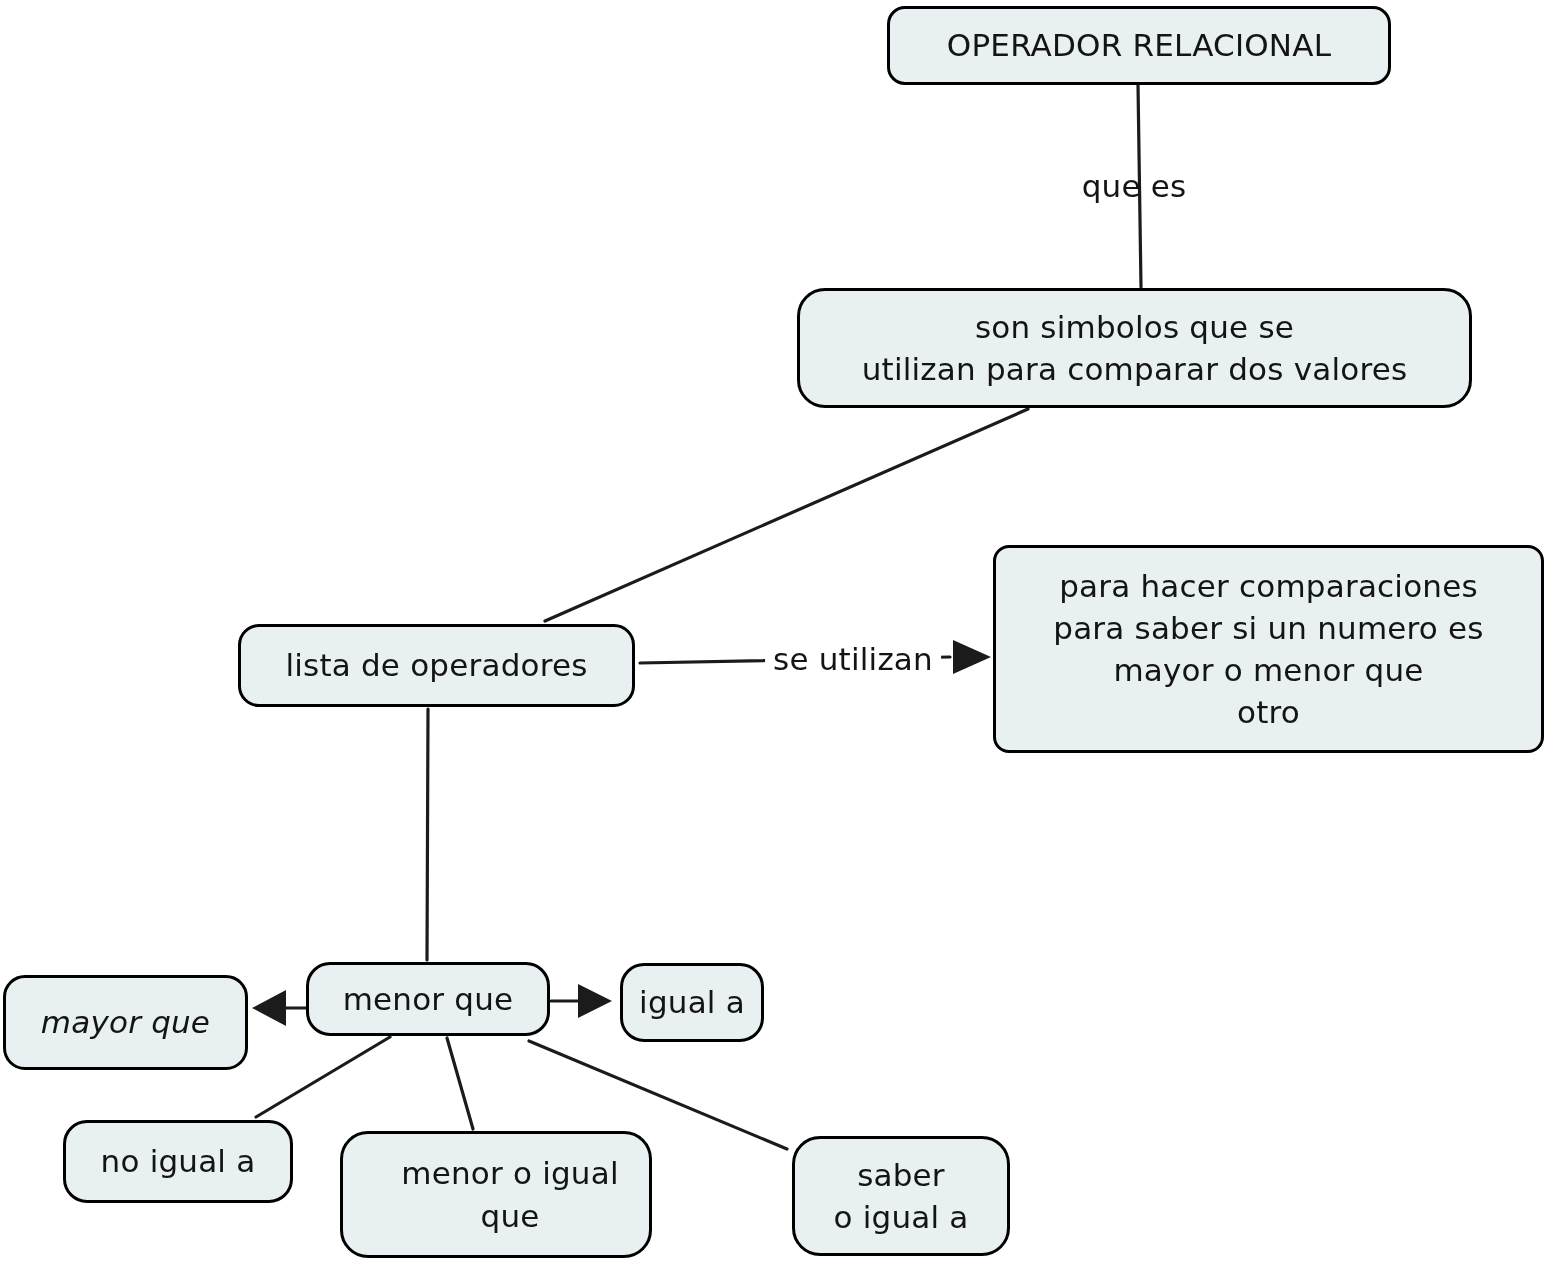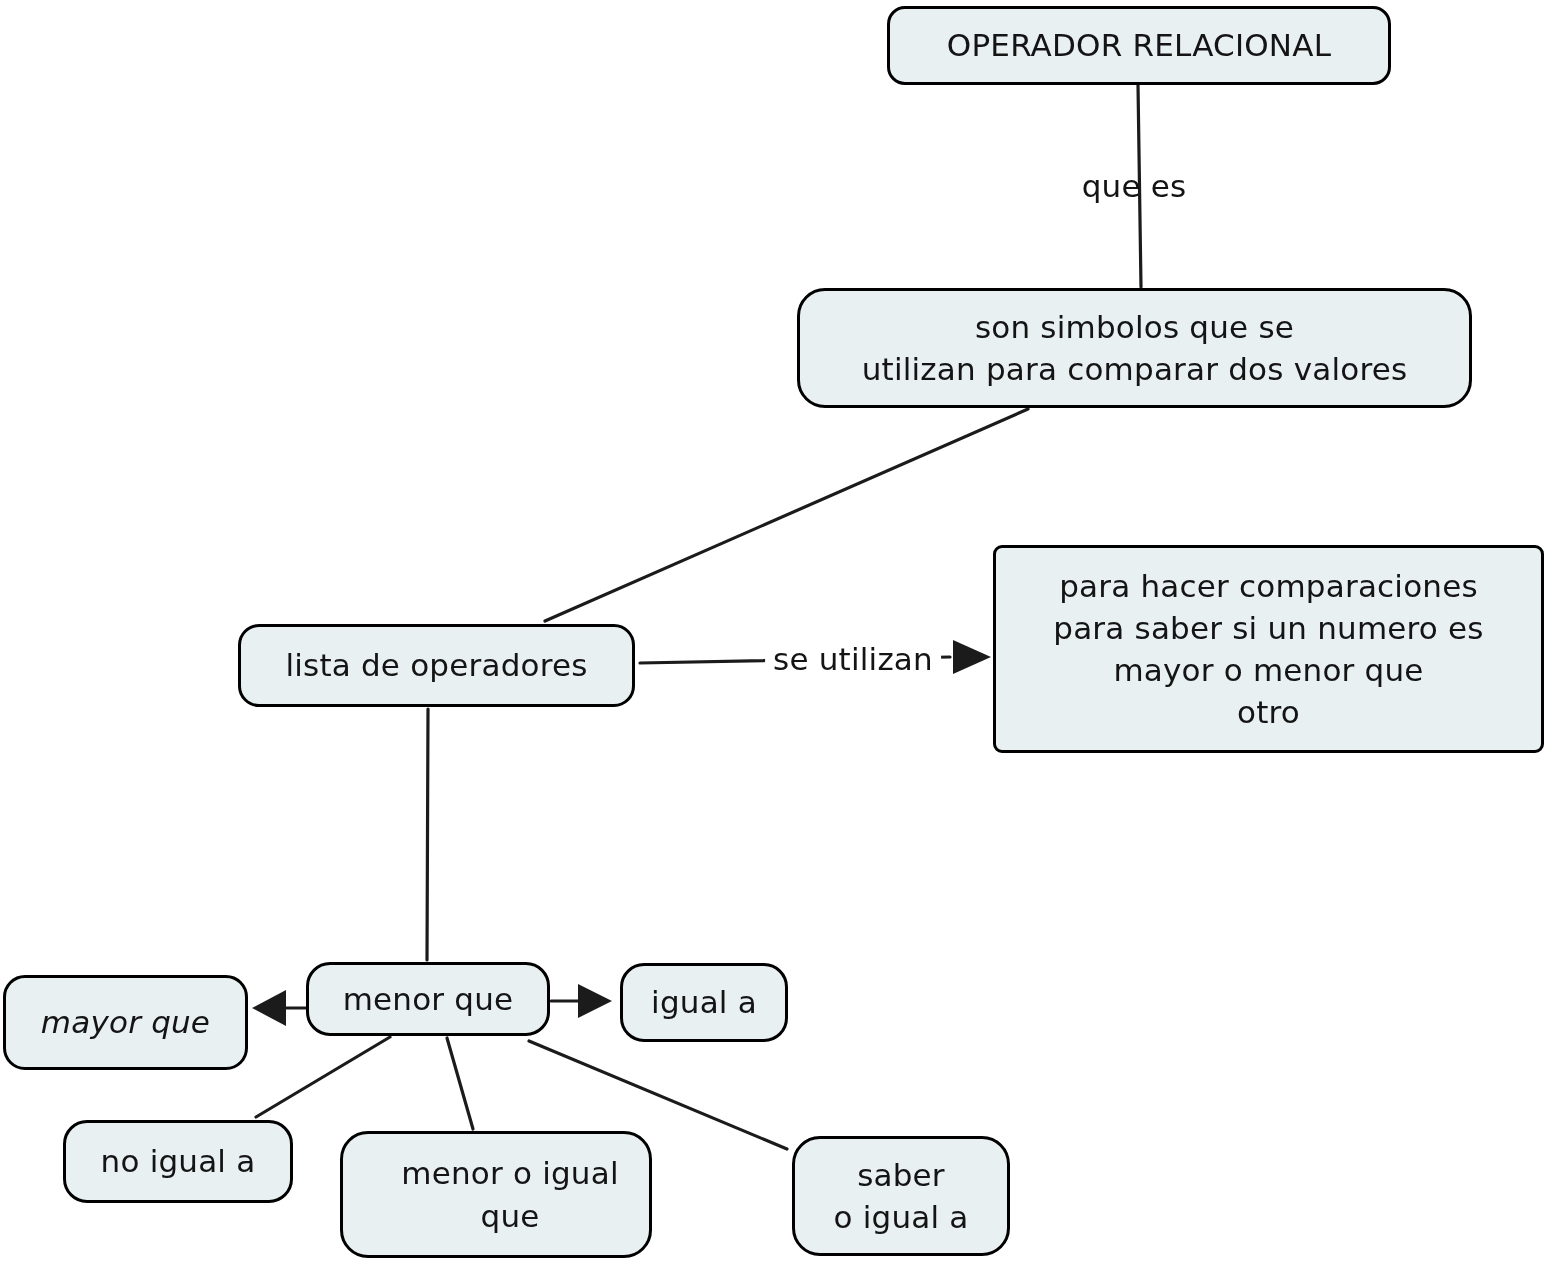--- a/index.html
+++ b/index.html
@@ -59,36 +59,36 @@
 
   <div class="node" style="left:797px;top:288px;width:675px;height:120px;border-radius:28px;">
     <span>son simbolos que se</span>
     <span>utilizan para comparar dos valores</span>
   </div>
 
   <div class="node" style="left:238px;top:624px;width:397px;height:83px;border-radius:21px;">
     <span>lista de operadores</span>
   </div>
 
-  <div class="node" style="left:993px;top:545px;width:551px;height:208px;border-radius:9px;">
+  <div class="node" style="left:993px;top:545px;width:551px;height:208px;border-radius:16px;">
     <span>para hacer comparaciones</span>
     <span>para saber si un numero es</span>
     <span>mayor o menor que</span>
     <span>otro</span>
   </div>
 
   <div class="node" style="left:3px;top:975px;width:245px;height:95px;border-radius:22px;font-style:italic;">
     <span>mayor que</span>
   </div>
 
   <div class="node" style="left:306px;top:962px;width:244px;height:74px;border-radius:24px;">
     <span>menor que</span>
   </div>
 
-  <div class="node" style="left:620px;top:963px;width:168px;height:79px;border-radius:24px;">
+  <div class="node" style="left:620px;top:963px;width:144px;height:79px;border-radius:24px;">
     <span>igual a</span>
   </div>
 
   <div class="node" style="left:63px;top:1120px;width:230px;height:83px;border-radius:24px;">
     <span>no igual a</span>
   </div>
 
   <div class="node" style="left:340px;top:1131px;width:312px;height:127px;border-radius:28px;padding-left:28px;">
     <span>menor o igual</span>
     <span>que</span>

